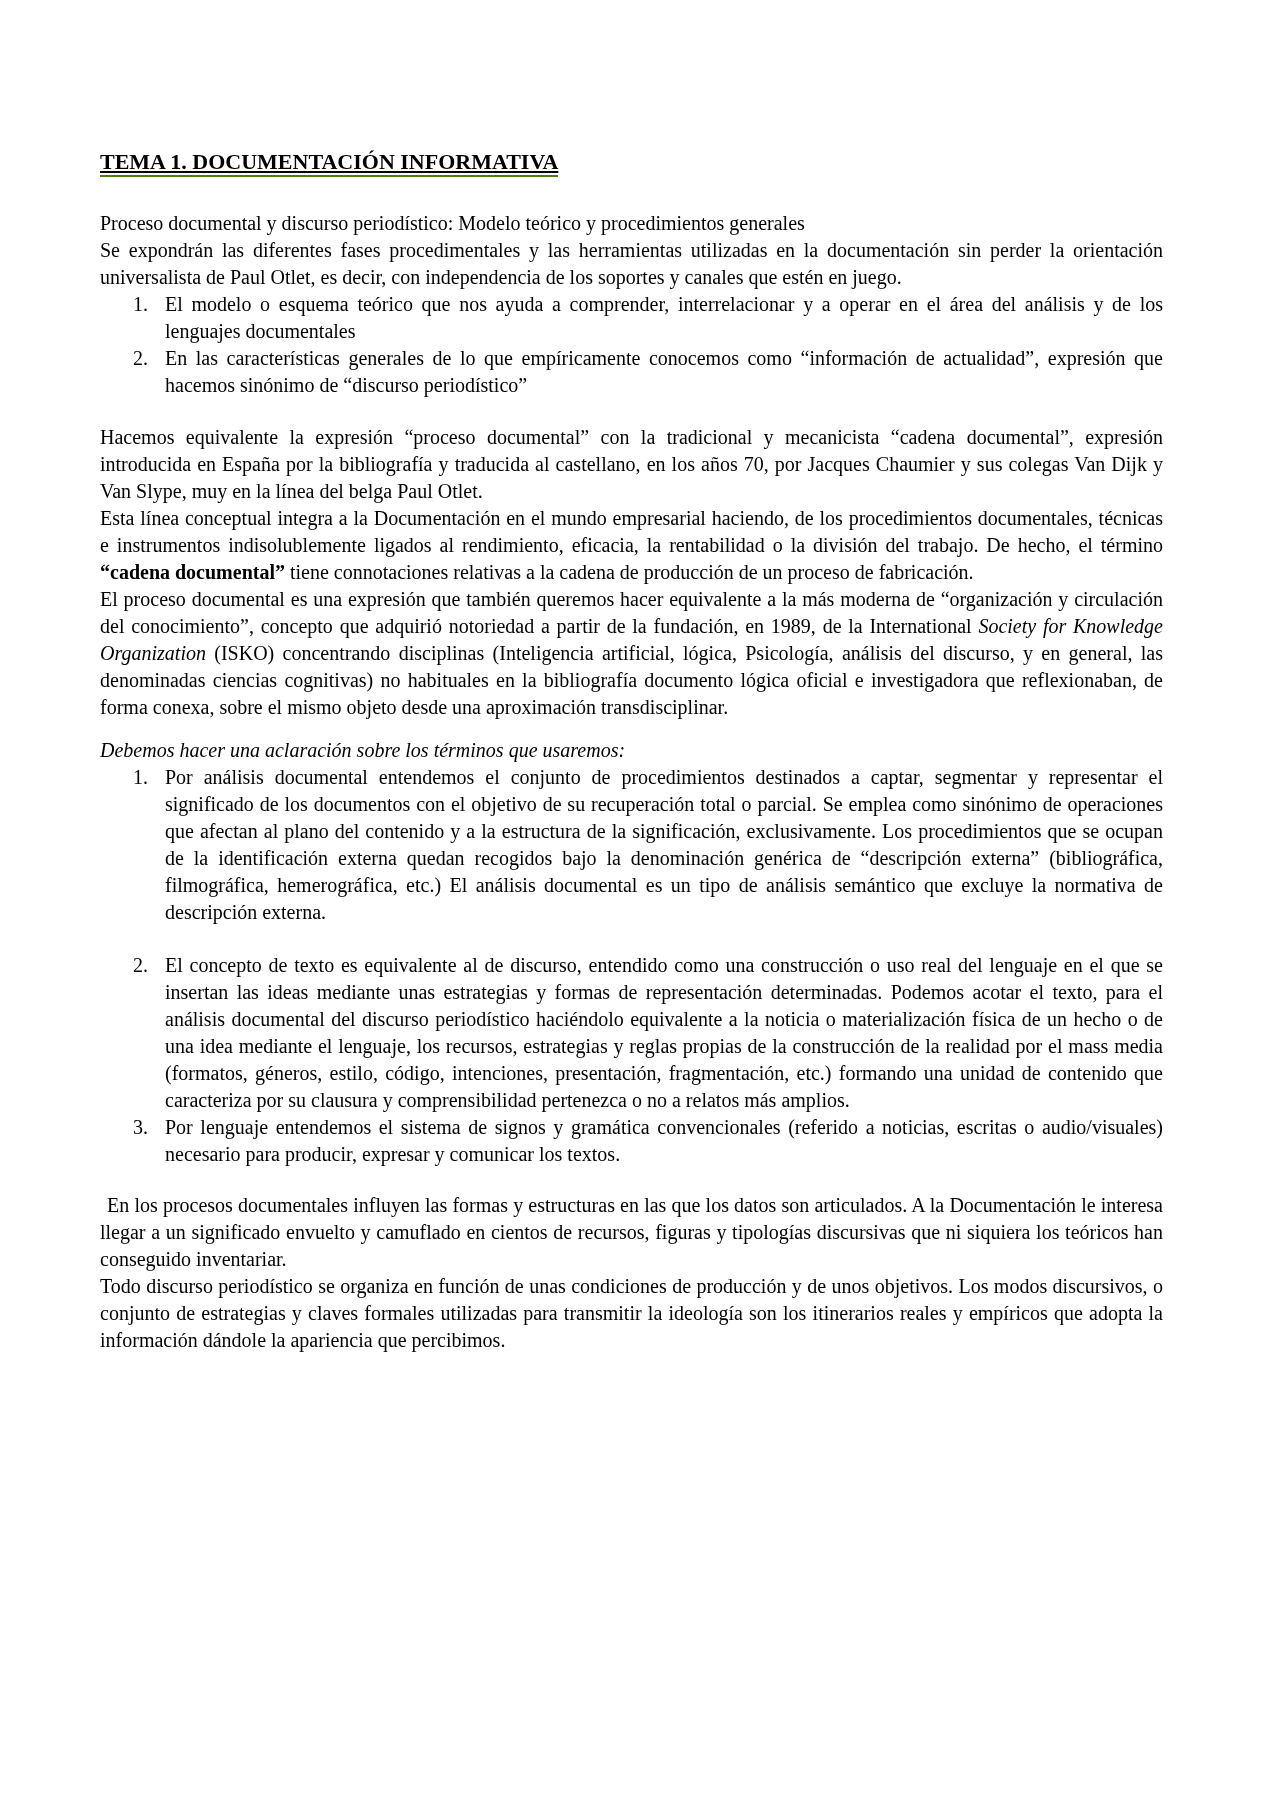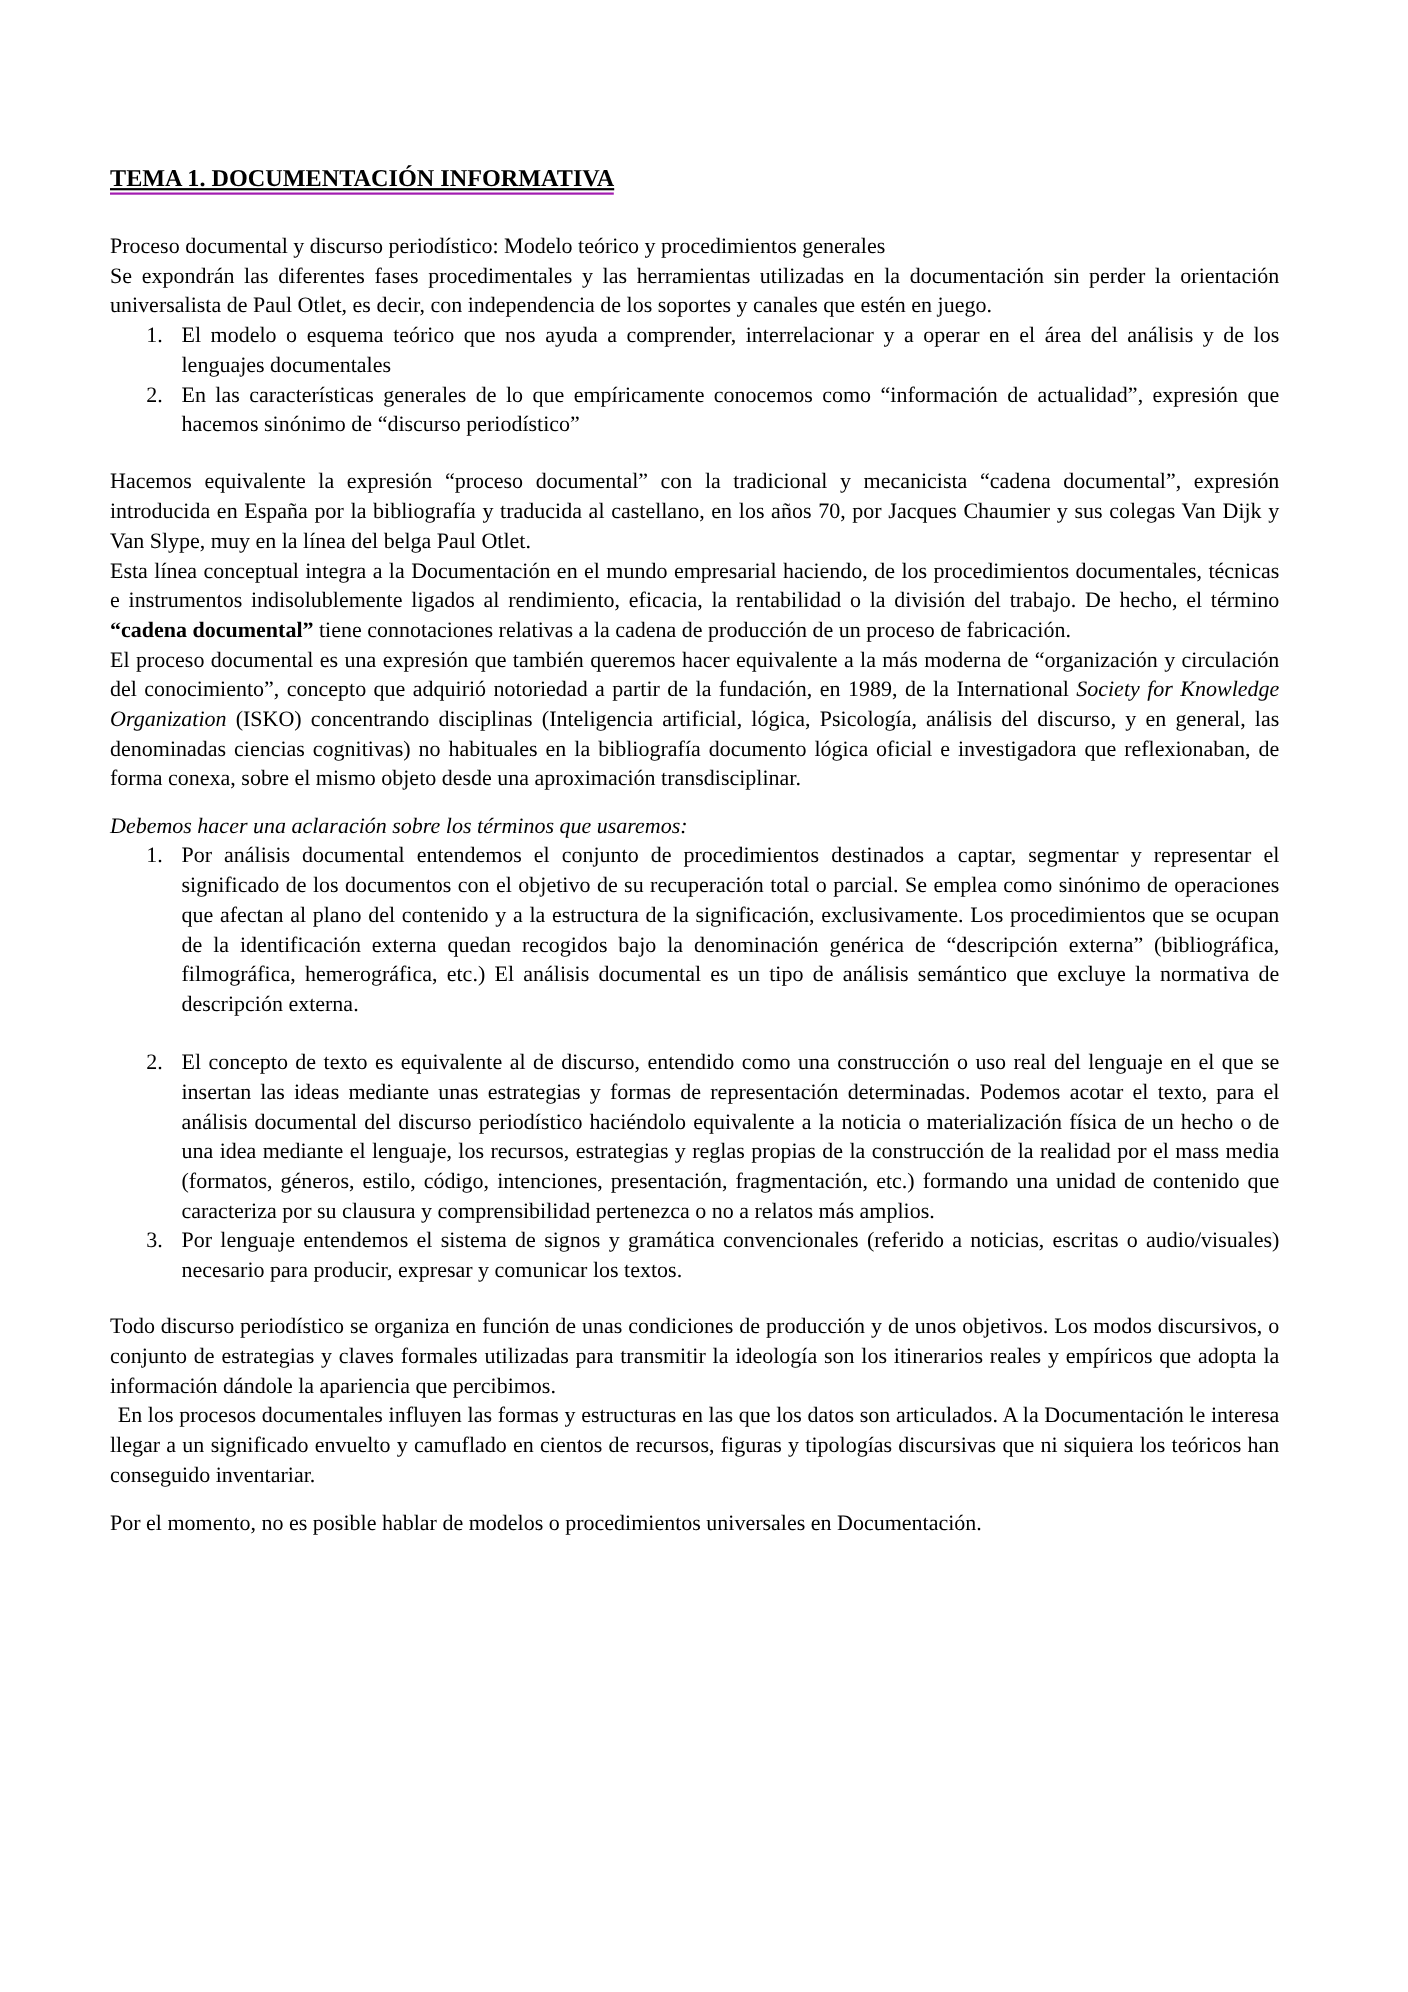--- a/index.html
+++ b/index.html
@@ -9,21 +9,21 @@
     width:1280px; height:1811px;
     padding:148px 117px 0 100px;
     font-family:"Liberation Serif","DejaVu Serif",serif;
     font-size:20px;
     line-height:27px;
     color:#000000;
     background:#ffffff;
   }
   .heading { font-weight:bold; font-size:22px; }
   
-  .u { text-decoration:underline; border-bottom:2px solid #a21caf; padding-bottom:1px; }
+  .u { text-decoration:underline; border-bottom:2px solid #4d7c0f; padding-bottom:1px; }
   .title-wrap { margin:0 0 34px 0; }
   .just { text-align:justify; }
   .li { position:relative; padding-left:65px; }
   .num { position:absolute; left:33px; top:0; }
   .mt-cadena { margin-top:25px; }
   .mt-isko { }
   .mt-terms { margin-top:16px;font-style:italic; }
   .mt-item2 { margin-top:26px; }
   .mt-h2 { margin-top:44px; }
   .mt-discurso { margin-top:24px; }
@@ -59,19 +59,18 @@
   <div class="para mt-terms">Debemos hacer una aclaración sobre los términos que usaremos:</div>
 
   <div class="list">
     <div class="li just"><span class="num">1.</span><span>Por análisis documental entendemos el conjunto de procedimientos destinados a captar, segmentar y representar el significado de los documentos con el objetivo de su recuperación total o parcial. Se emplea como sinónimo de operaciones que afectan al plano del contenido y a la estructura de la significación, exclusivamente. Los procedimientos que se ocupan de la identificación externa quedan recogidos bajo la denominación genérica de “descripción externa” (bibliográfica, filmográfica, hemerográfica, etc.) El análisis documental es un tipo de análisis semántico que excluye la normativa de descripción externa.</span></div>
     <div class="li just mt-item2"><span class="num">2.</span><span>El concepto de texto es equivalente al de discurso, entendido como una construcción o uso real del lenguaje en el que se insertan las ideas mediante unas estrategias y formas de representación determinadas. Podemos acotar el texto, para el análisis documental del discurso periodístico haciéndolo equivalente a la noticia o materialización física de un hecho o de una idea mediante el lenguaje, los recursos, estrategias y reglas propias de la construcción de la realidad por el mass media (formatos, géneros, estilo, código, intenciones, presentación, fragmentación, etc.) formando una unidad de contenido que caracteriza por su clausura y comprensibilidad pertenezca o no a relatos más amplios.</span></div>
     <div class="li just"><span class="num">3.</span><span>Por lenguaje entendemos el sistema de signos y gramática convencionales (referido a noticias, escritas o audio/visuales) necesario para producir, expresar y comunicar los textos.</span></div>
   </div>
 
 
   <div class="para mt-discurso">
+    <div class="just indent">En los procesos documentales influyen las formas y estructuras en las que los datos son articulados. A la Documentación le interesa llegar a un significado envuelto y camuflado en cientos de recursos, figuras y tipologías discursivas que ni siquiera los teóricos han conseguido inventariar.</div>
     <div class="just">Todo discurso periodístico se organiza en función de unas condiciones de producción y de unos objetivos. Los modos discursivos, o conjunto de estrategias y claves formales utilizadas para transmitir la ideología son los itinerarios reales y empíricos que adopta la información dándole la apariencia que percibimos.</div>
-    <div class="just indent">En los procesos documentales influyen las formas y estructuras en las que los datos son articulados. A la Documentación le interesa llegar a un significado envuelto y camuflado en cientos de recursos, figuras y tipologías discursivas que ni siquiera los teóricos han conseguido inventariar.</div>
   </div>
 
-  <div class="para mt-closing">Por el momento, no es posible hablar de modelos o procedimientos universales en Documentación.</div>
 
 </div>
 
 </body></html>

